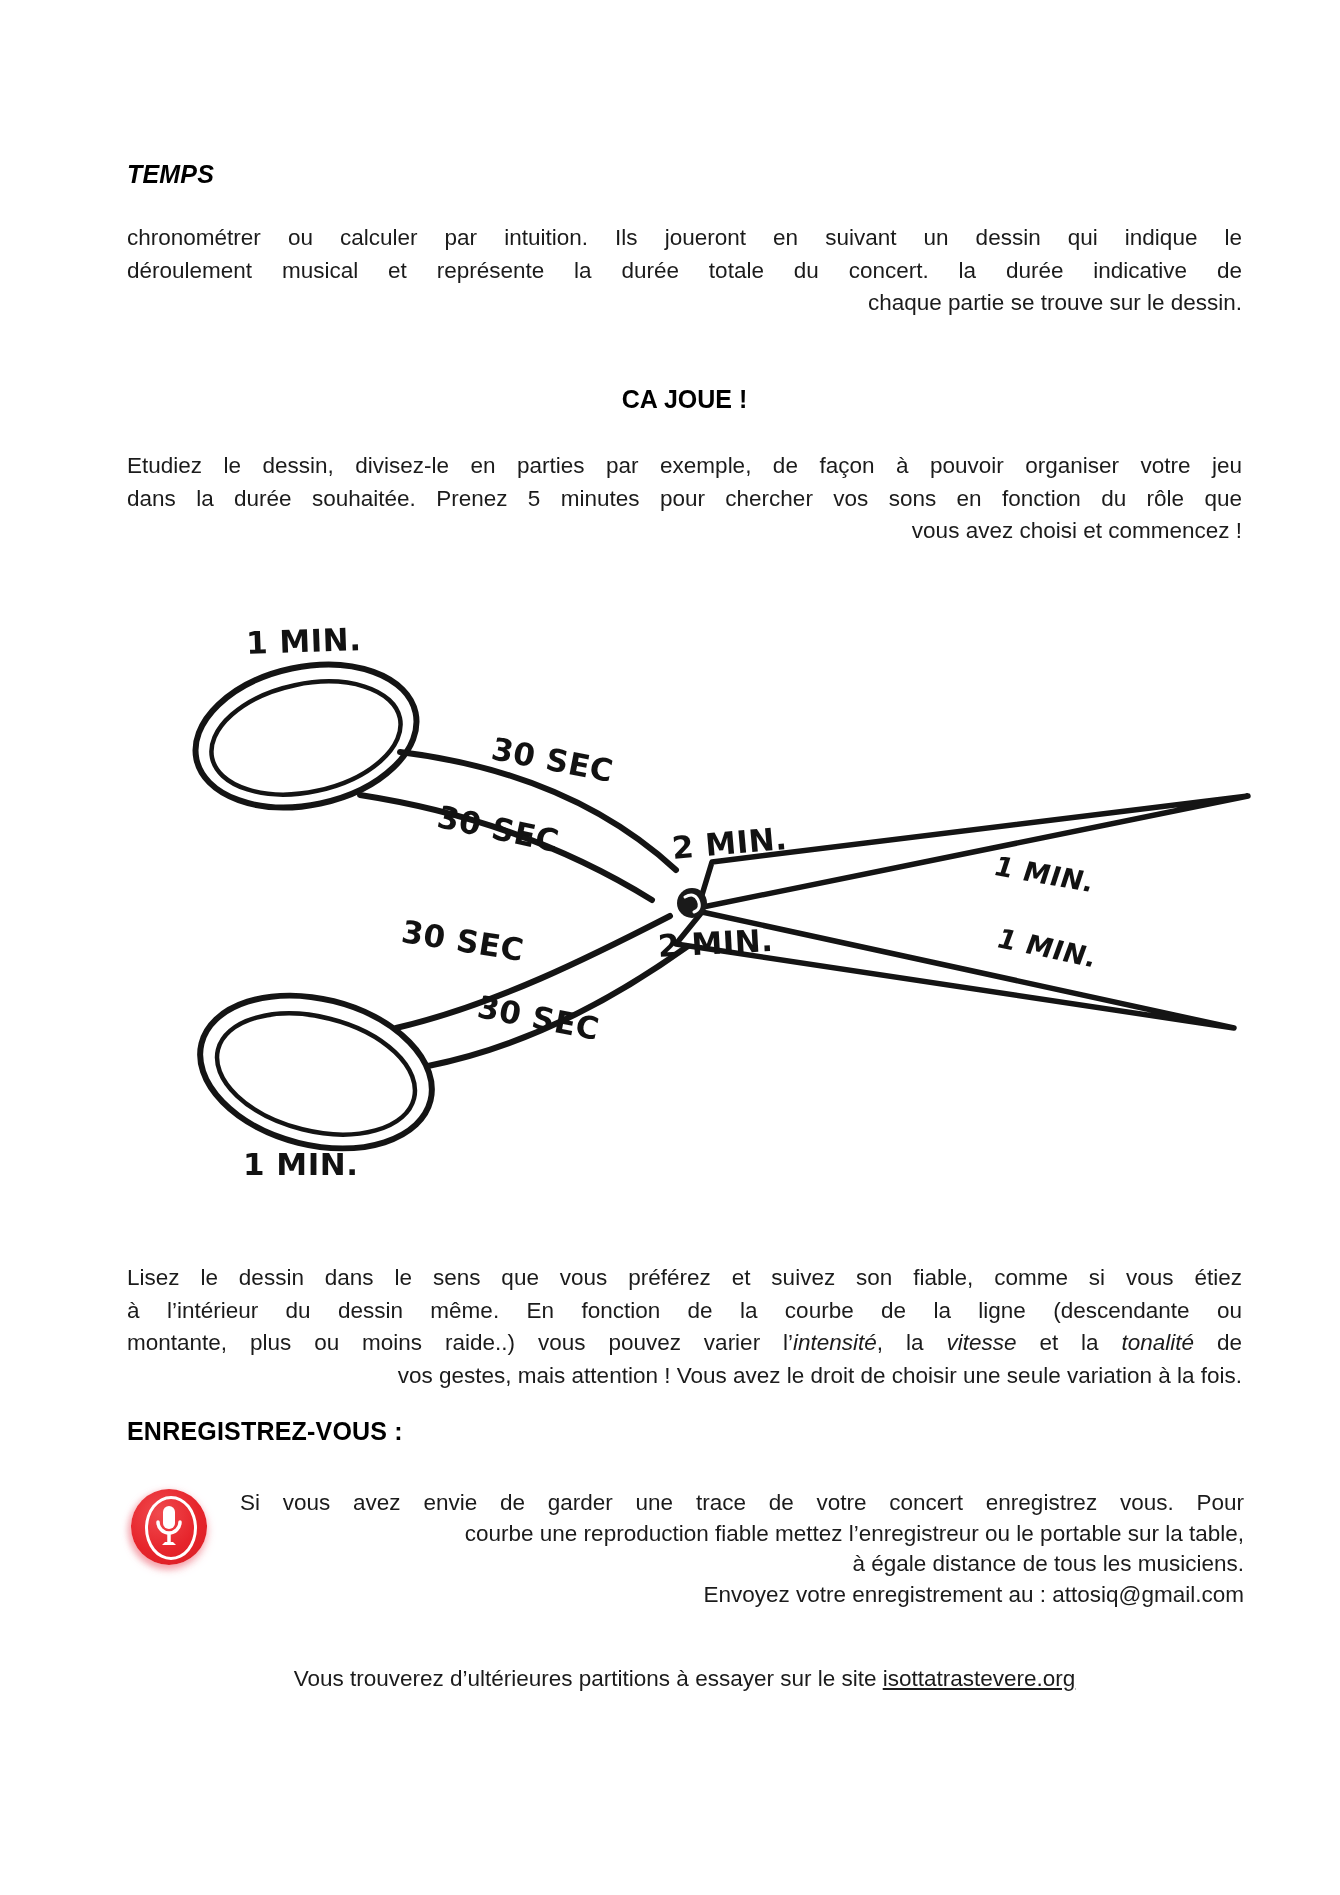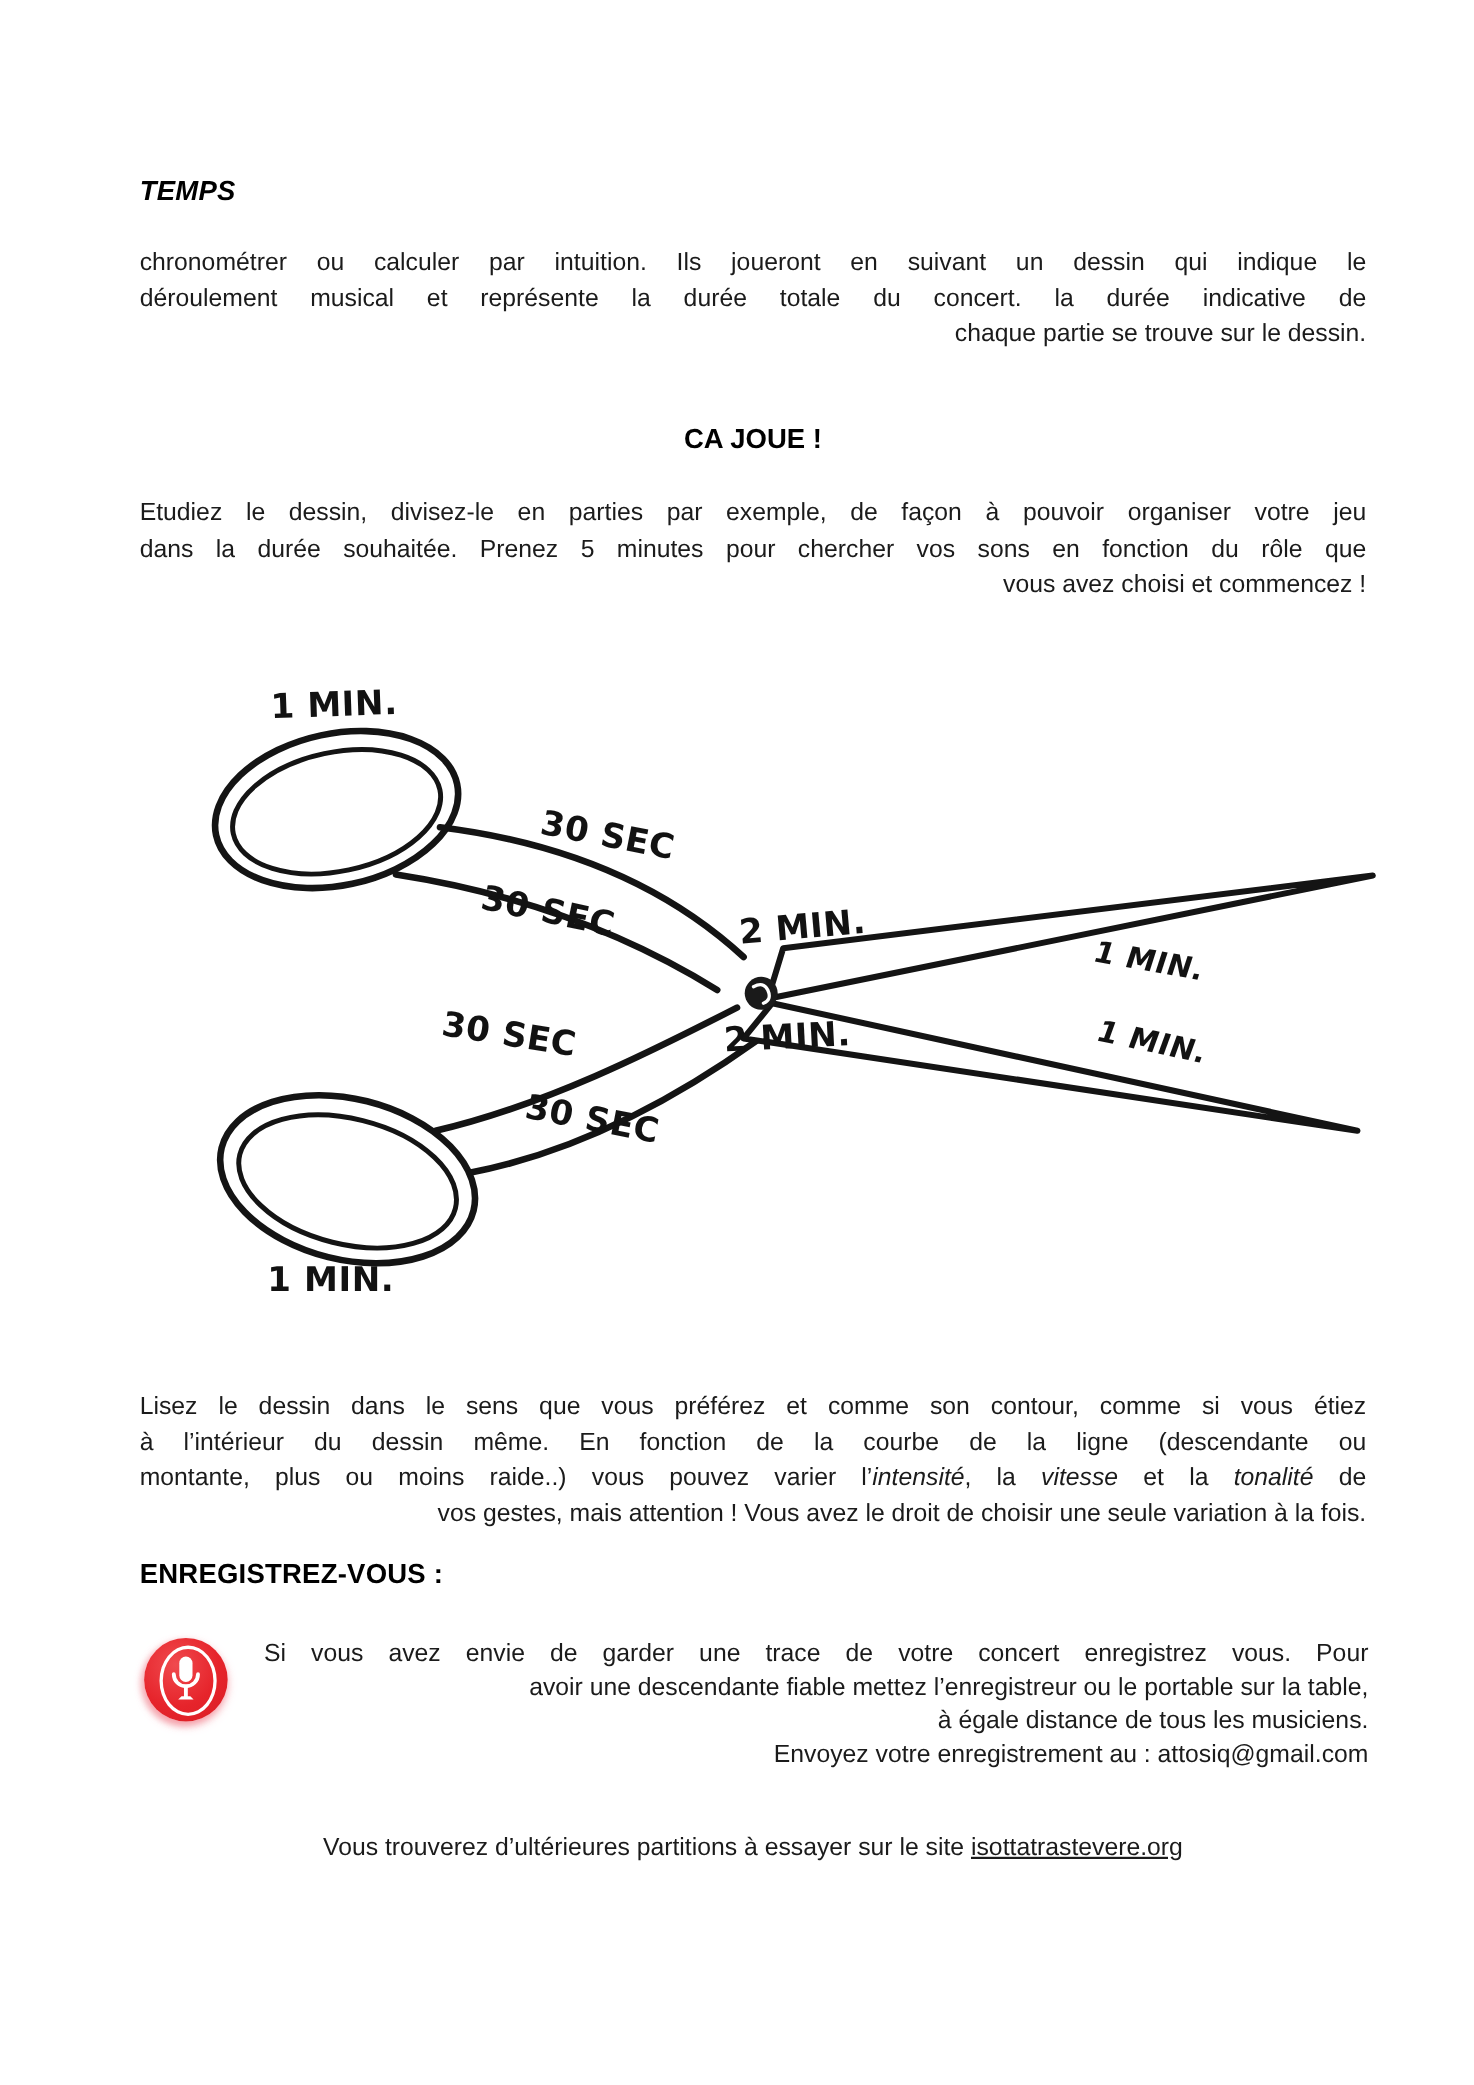--- a/index.html
+++ b/index.html
@@ -150,41 +150,41 @@
   <div class="slabel lbl-sec2">30 SEC</div>
   <div class="slabel lbl-2min-top">2 MIN.</div>
   <div class="slabel lbl-1min-b1">1 MIN.</div>
   <div class="slabel lbl-1min-b2">1 MIN.</div>
   <div class="slabel lbl-sec3">30 SEC</div>
   <div class="slabel lbl-2min-bot">2 MIN.</div>
   <div class="slabel lbl-sec4">30 SEC</div>
   <div class="slabel lbl-min-bot">1 MIN.</div>
 
   <div class="para" style="top:1262px;">
-    <span class="jline">Lisez le dessin dans le sens que vous préférez et comme son contour, comme si vous étiez</span>
+    <span class="jline">Lisez le dessin dans le sens que vous préférez et suivez son fiable, comme si vous étiez</span>
     <span class="jline">à l’intérieur du dessin même. En fonction de la courbe de la ligne (descendante ou</span>
     <span class="jline"><span>montante, plus ou moins raide..) vous pouvez varier l’</span><em>intensité</em><span>, la </span><em>vitesse</em><span> et la </span><em>tonalité</em><span> de</span></span>
     <span class="lline">vos gestes, mais attention ! Vous avez le droit de choisir une seule variation à la fois.</span>
   </div>
 
   <div class="h-bold" style="left:127px;top:1417px;">ENREGISTREZ-VOUS :</div>
 
   <div class="mic-badge">
     <div class="mic-ring"></div>
     <svg class="mic-glyph" width="40" height="52" viewBox="0 0 40 52">
       <rect x="14" y="5" width="12" height="23" rx="6" fill="#ffffff"></rect>
       <path d="M 9 21 a 11 11 0 0 0 22 0" stroke="#ffffff" stroke-width="3.5" fill="none" stroke-linecap="round"></path>
       <line x1="20" y1="33" x2="20" y2="41" stroke="#ffffff" stroke-width="3.5" stroke-linecap="round"></line>
       <path d="M 13 44 l 3 -3 h 8 l 3 3 z" fill="#ffffff"></path>
     </svg>
   </div>
 
   <div class="mic-text">
     <span class="jline">Si vous avez envie de garder une trace de votre concert enregistrez vous. Pour</span>
-    <span class="lline">avoir une descendante fiable mettez l’enregistreur ou le portable sur la table,</span>
+    <span class="lline">courbe une reproduction fiable mettez l’enregistreur ou le portable sur la table,</span>
     <span class="lline">à égale distance de tous les musiciens.</span>
     <span class="lline"><span>Envoyez votre enregistrement au : </span><span>attosiq@gmail.com</span></span>
   </div>
 
   <div class="footer-line">
     <span>Vous trouverez d’ultérieures partitions à essayer sur le site </span><a href="#">isottatrastevere.org</a>
   </div>
 
 </div>
 

